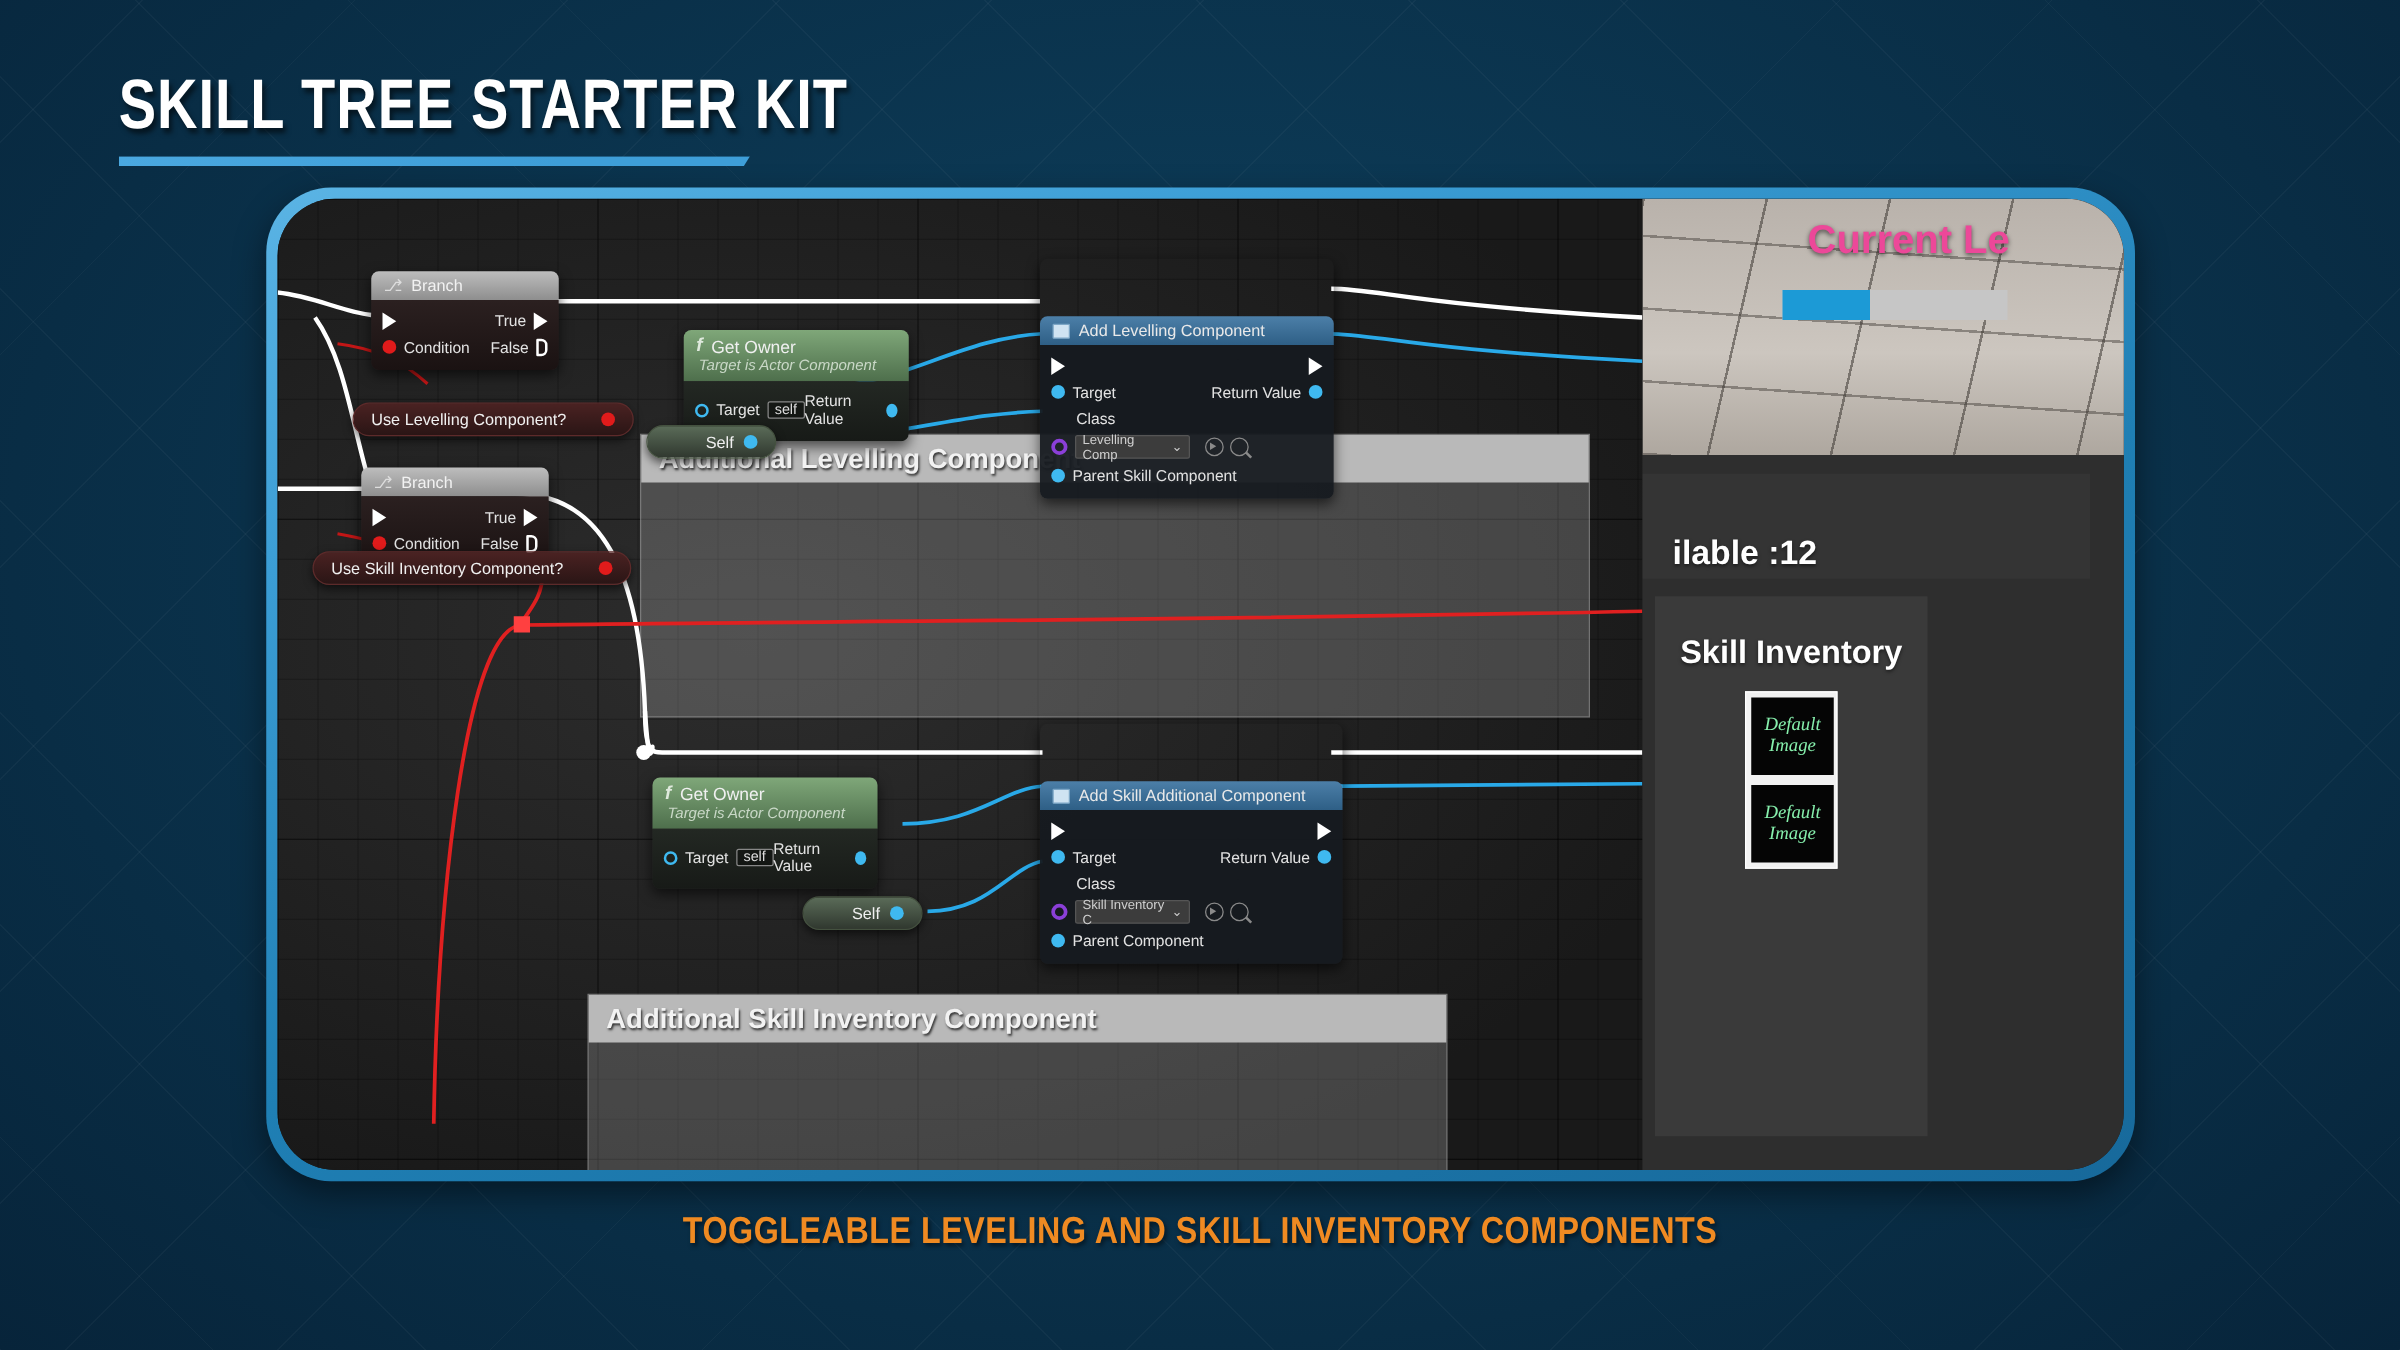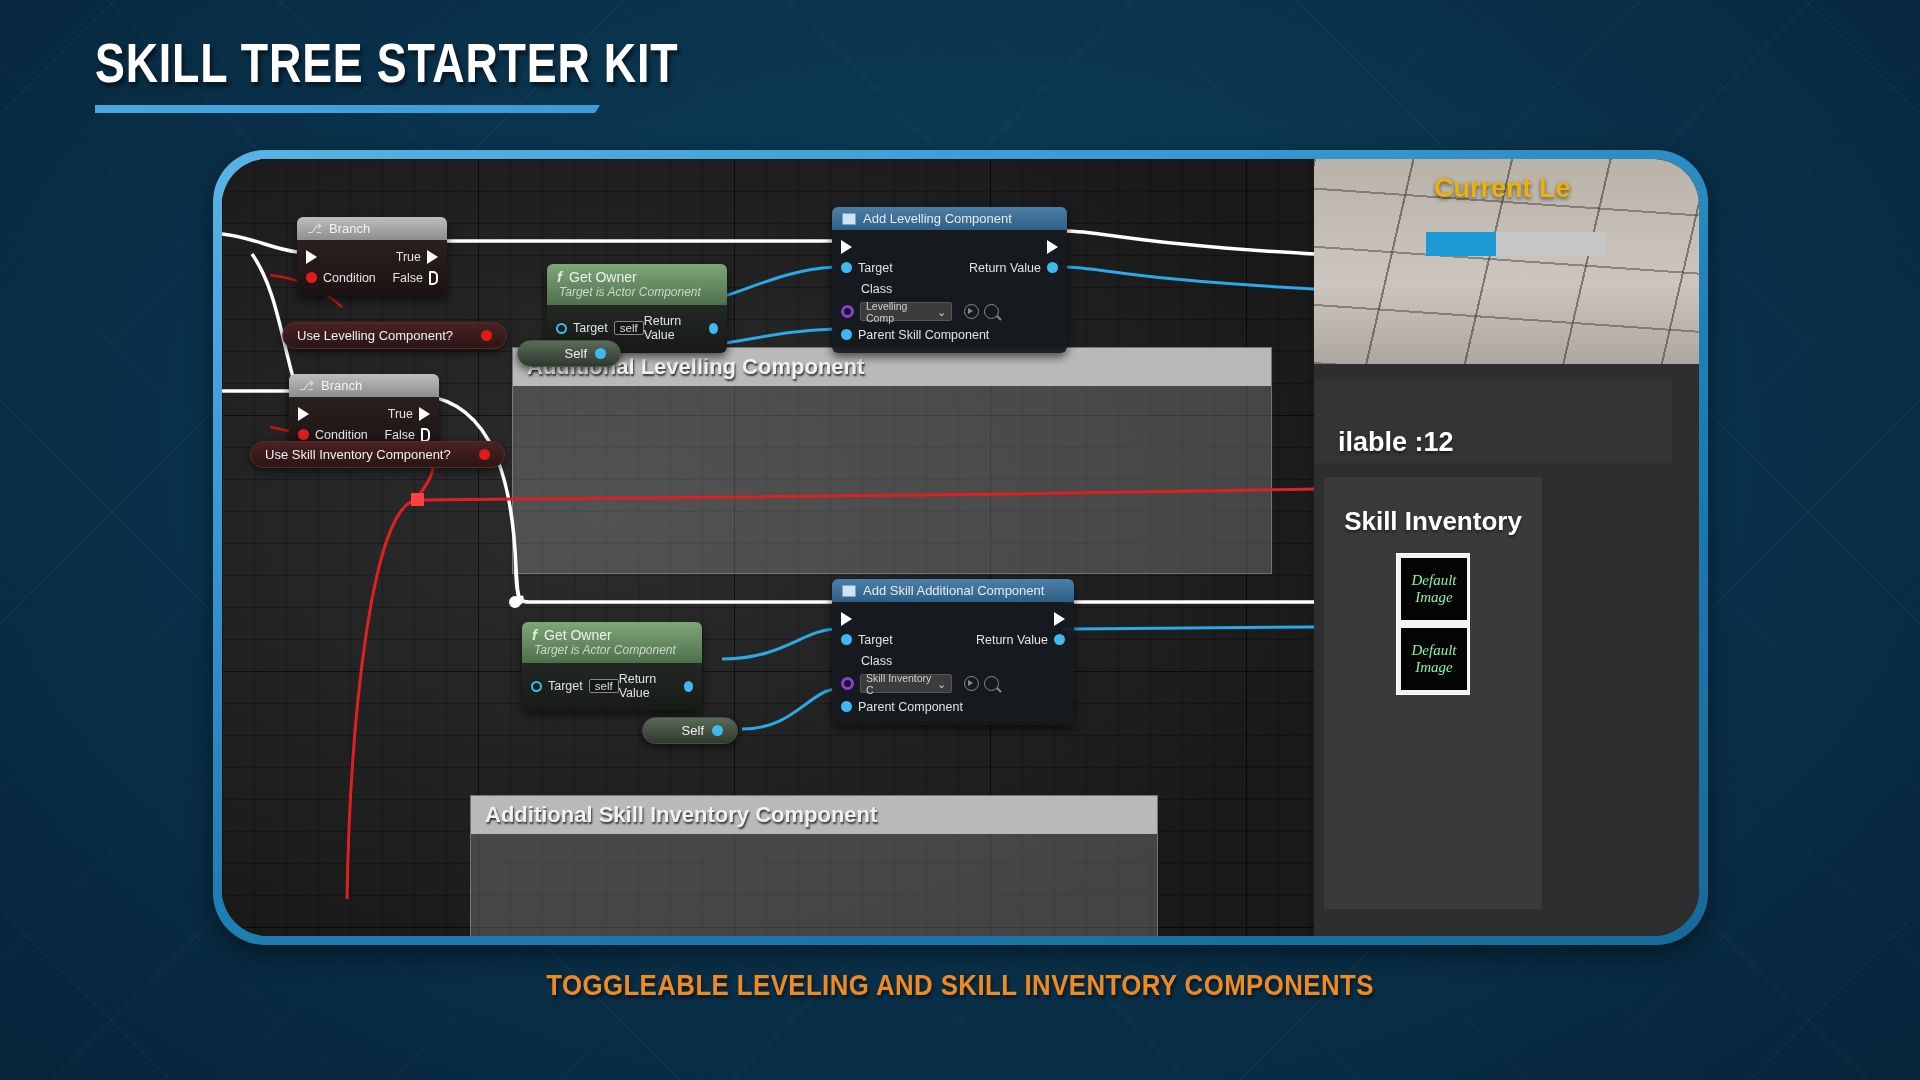--- a/index.html
+++ b/index.html
@@ -14,21 +14,21 @@
   #bg-pattern{
     position:absolute; inset:0;
     background-color:#0a3450;
     background-image:
       repeating-linear-gradient(45deg, rgba(255,255,255,.030) 0 1px, transparent 1px 120px),
       repeating-linear-gradient(-45deg, rgba(255,255,255,.030) 0 1px, transparent 1px 120px),
       radial-gradient(ellipse at 50% 40%, #0e415f 0%, #092d45 70%, #07243a 100%);
     z-index:0;
   }
   
-  #title-wrap{ position:absolute; left:95px; top:30px; z-index:5; }
+  #title-wrap{ position:absolute; left:95px; top:50px; z-index:5; }
   #page-title{
     font-family:"Liberation Sans Narrow","Liberation Sans",sans-serif;
     font-weight:bold; font-size:56px; letter-spacing:1px;
     color:#ffffff; text-transform:uppercase;
     transform:scaleX(.80); transform-origin:left center;
     text-shadow:3px 4px 5px rgba(0,0,0,.55);
     white-space:nowrap;
   }
   #title-underline{
     margin-top:10px; height:8px; width:505px;
@@ -105,21 +105,21 @@
   .pin-dot.purple{ background:transparent;border:3px solid #8b3fd8; width:13px;height:13px;}
   
   .branch .node-head{ background:linear-gradient(180deg,#bdbdbd,#8e8e8e); color:#f2f2f2; }
   .branch .node-body{ background:linear-gradient(180deg,#2b2020,#1a1212); }
   
   .fnode .node-head{ background:linear-gradient(180deg,#7fa779,#4e6f4c); flex-direction:column; align-items:flex-start; gap:0; padding:4px 10px 6px; }
   .fnode .fn-title{ display:flex; align-items:center; gap:7px; font-size:14px; color:#f0f0f0;}
   .fnode .fn-sub{ font-style:italic; font-size:12px; color:#c9d8c7; margin-left:2px;}
   .fnode .node-body{ background:linear-gradient(180deg,#232823,#171a17); }
   
-  .cnode .node-head{ background:linear-gradient(180deg,#4c7fa8,#2e5f86); }
+  .cnode .node-head{ background:linear-gradient(180deg,#4c7fa8,#2e5f86);margin-top:46px; }
   .cnode .node-body{ background:rgba(22,26,32,.95); }
   
   .pill{
     position:absolute; z-index:4; display:flex; align-items:center; gap:8px;
     border-radius:16px; padding:5px 14px; font-size:13px; color:#f0f0f0;
     box-shadow:0 3px 8px rgba(0,0,0,.6);
   }
   .pill.red-pill{ background:linear-gradient(180deg,#4a2222,#2a1515); border:1px solid #5d2a2a;gap:28px;}
   .pill.self-pill{ background:linear-gradient(180deg,#5a6b58,#30382f); border:1px solid #44513f; width:104px; justify-content:flex-end; }
   .self-pill.wide{ width:96px; }
@@ -142,22 +142,22 @@
     background:#2e2e2e; overflow:hidden;
   }
   #floor{
     position:absolute; left:0; top:0; width:100%; height:205px;
     background:
       repeating-linear-gradient(103deg, rgba(60,55,50,.55) 0 2px, transparent 2px 96px),
       repeating-linear-gradient(4deg, rgba(60,55,50,.45) 0 2px, transparent 2px 58px),
       linear-gradient(180deg,#b9b2ab 0%, #ccc6bf 60%, #aea79f 100%);
   }
   #hud-level{
-    position:absolute; top:14px; left:120px;
-    font-size:27px; font-weight:bold; color:#eab308;
+    position:absolute; top:14px; left:132px;
+    font-size:32px; font-weight:bold; color:#ec4899;
     text-shadow:0 2px 4px rgba(0,0,0,.6); white-space:nowrap;
   }
   #xp-bar{ position:absolute; top:73px; left:112px; width:180px; height:24px; background:#c6c6c6; }
   #xp-fill{ height:100%; width:39%; background:#1c9ad6; }
   #stat-panel{
     position:absolute; top:220px; left:0; width:358px; height:84px;
     background:#343434;
   }
   #stat-text{
     position:absolute; top:236px; left:24px;

